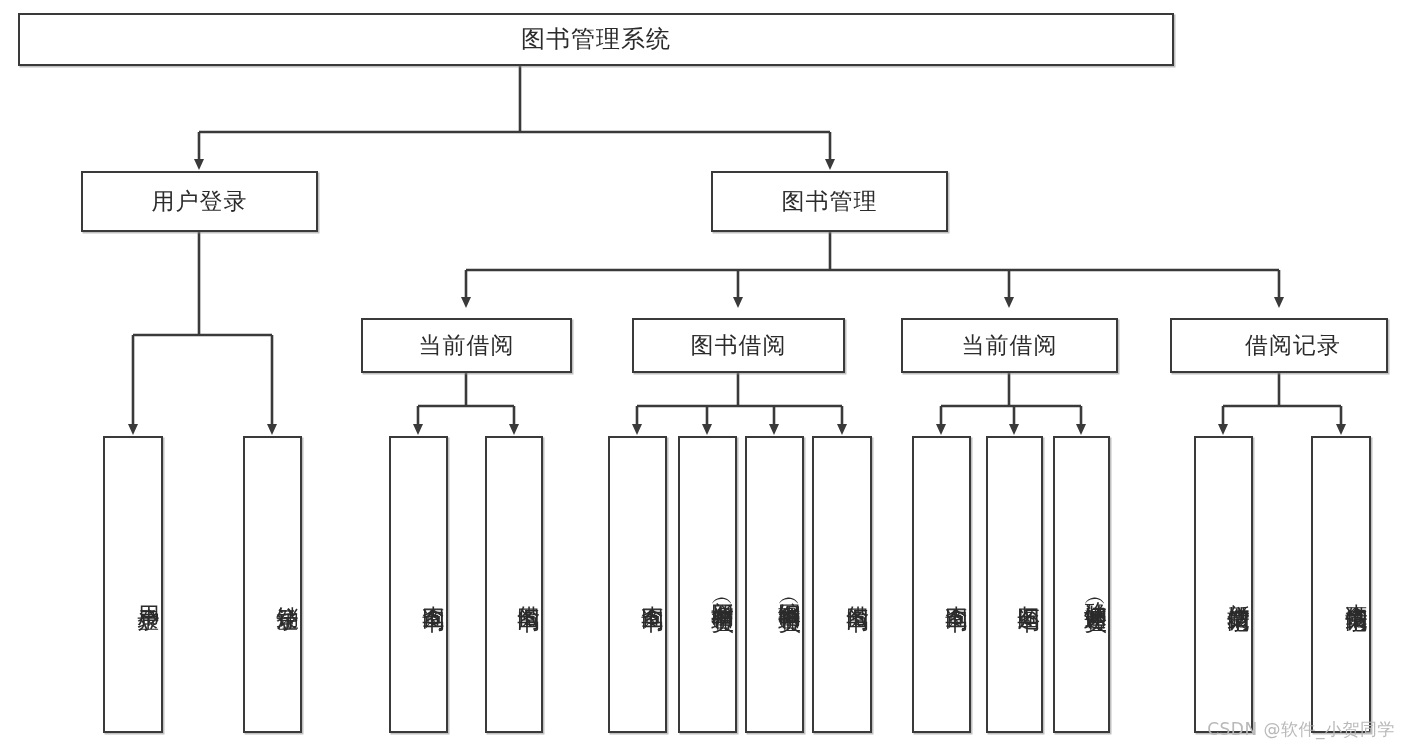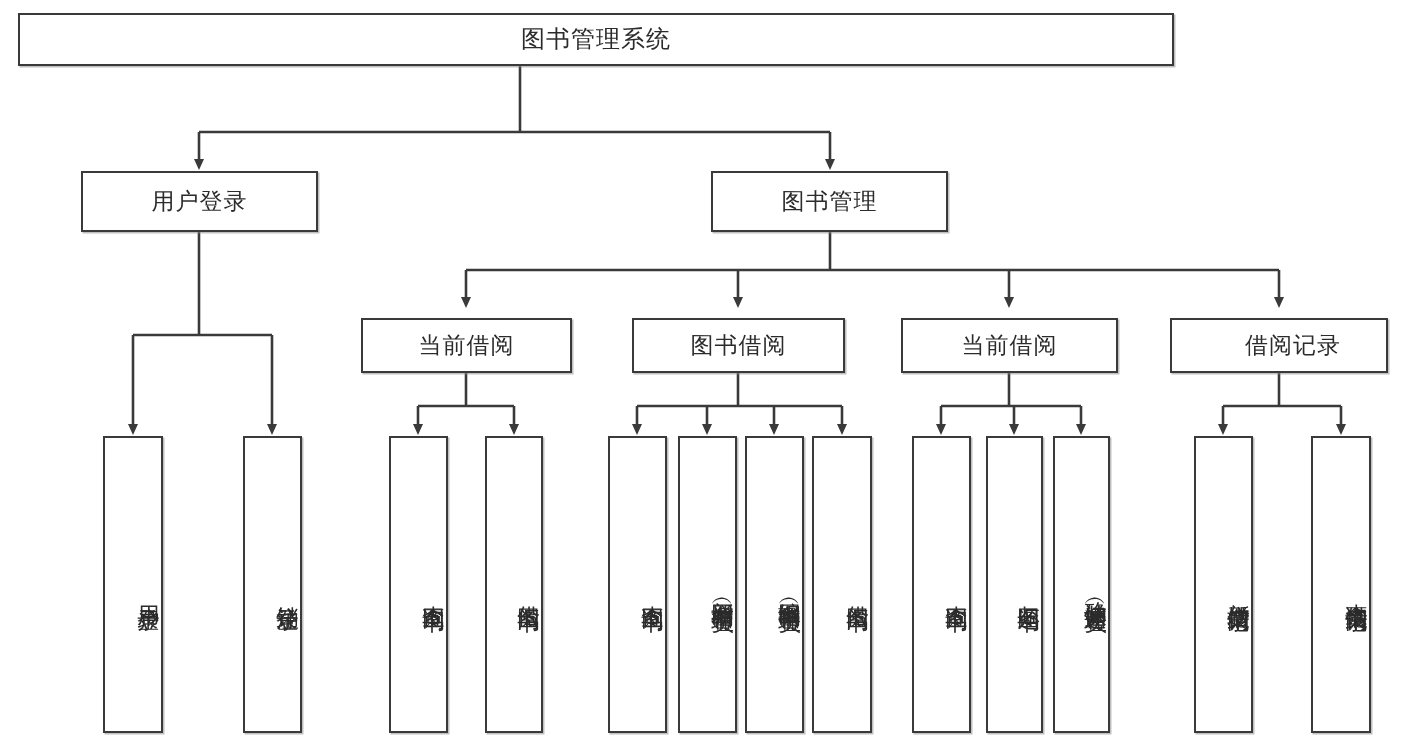--- a/index.html
+++ b/index.html
@@ -155,14 +155,15 @@
   <div class="node vert" style="left:912px; top:436px; width:59px; height:297px;">查询图书</div>
 
   <div class="node vert" style="left:986px; top:436px; width:57px; height:297px;">归还图书</div>
 
   <div class="node vert" style="left:1053px; top:436px; width:57px; height:297px;">确认归还（管理员）</div>
 
   <div class="node vert" style="left:1194px; top:436px; width:59px; height:297px;">新增借阅记录</div>
 
   <div class="node vert" style="left:1311px; top:436px; width:60px; height:297px;">查询借阅记录</div>
 
+  <div class="watermark">CSDN @软件_小贺同学</div>
 
 </div>
 
 </body></html>

